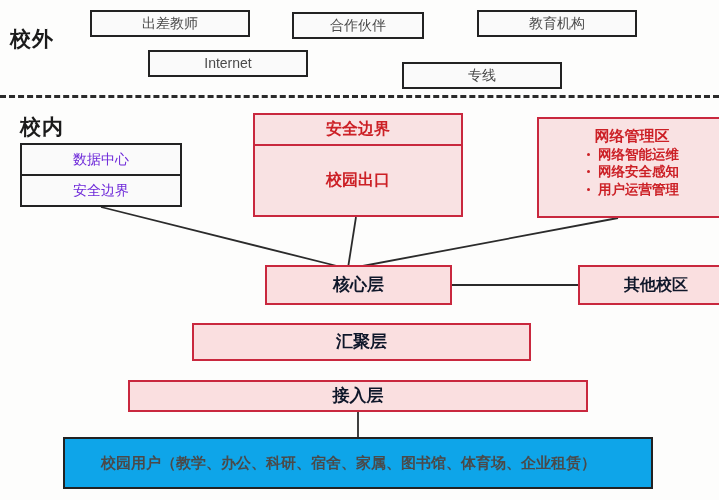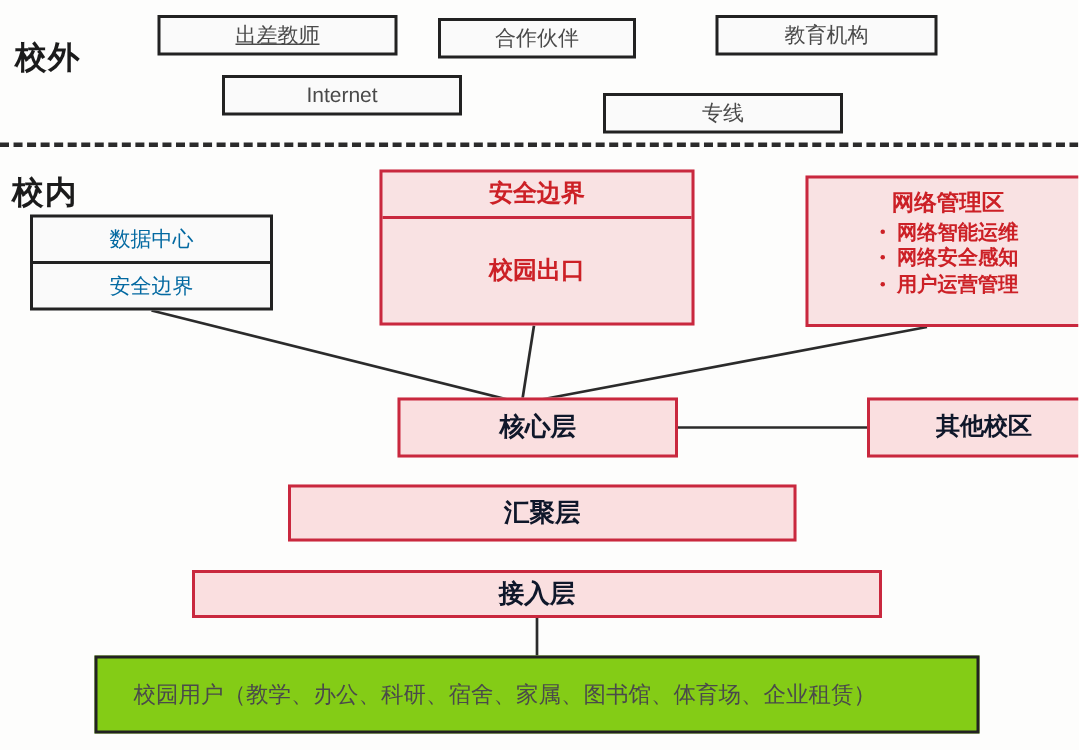--- a/index.html
+++ b/index.html
@@ -72,21 +72,21 @@
     border: 2.5px solid #222222;
     background: #fafafa;
     display: flex;
     flex-direction: column;
   }
   .split-box .cell {
     flex: 1 1 0;
     display: flex;
     align-items: center;
     justify-content: center;
-    color: #0369a1;
+    color: #6d28d9;
     font-size: 14px;
     white-space: nowrap;
   }
   .split-box .cell + .cell {
     border-top: 2.5px solid #222222;
   }
   
   .split-red {
     position: absolute;
     box-sizing: border-box;
@@ -156,27 +156,28 @@
     width: 3px;
     height: 3px;
     background: #cc2026;
     border-radius: 50%;
   }
   
   .users-box {
     position: absolute;
     box-sizing: border-box;
     border: 2.5px solid #222222;
-    background: #84cc16;
-    display: flex;
-    align-items: center;
-    padding-left: 24px;
+    background: #0ea5e9;
+    display: flex;
+    align-items: center;
+    padding-left: 36px;
     color: #4a4a4a;
     font-size: 15px;
     white-space: nowrap;
+    font-weight: bold;
   }
   
   .divider {
     position: absolute;
     left: 0;
     width: 719px;
     height: 0;
     border-top: 3px dashed #2b2b2b;
   }
 </style>
@@ -193,33 +194,33 @@
 
     <line x1="618" y1="218" x2="352" y2="268" stroke="#2b2b2b" stroke-width="1.8"></line>
 
     <line x1="452" y1="285" x2="578" y2="285" stroke="#2b2b2b" stroke-width="1.8"></line>
 
     <line x1="358" y1="412" x2="358" y2="437" stroke="#2b2b2b" stroke-width="1.8"></line>
   </svg>
 
   <div class="zone-label" style="left:10px; top:28px;">校外</div>
 
-  <div class="box-black" style="left:105px; top:10px; width:160px; height:27px;text-decoration:underline;">出差教师</div>
+  <div class="box-black" style="left:90px; top:10px; width:160px; height:27px;">出差教师</div>
 
   <div class="box-black thin" style="left:292px; top:12px; width:132px; height:27px;">合作伙伴</div>
 
-  <div class="box-black thin" style="left:477px; top:10px; width:148px; height:27px;">教育机构</div>
+  <div class="box-black thin" style="left:477px; top:10px; width:160px; height:27px;">教育机构</div>
 
   <div class="box-black" style="left:148px; top:50px; width:160px; height:27px;">Internet</div>
 
   <div class="box-black" style="left:402px; top:62px; width:160px; height:27px;">专线</div>
 
   <div class="divider" style="top:95px;"></div>
 
-  <div class="zone-label" style="left:8px; top:118px;">校内</div>
+  <div class="zone-label" style="left:20px; top:118px;font-family:Liberation Mono, monospace;">校内</div>
 
   <div class="split-box" style="left:20px; top:143px; width:162px; height:64px;">
     <div class="cell">数据中心</div>
     <div class="cell">安全边界</div>
   </div>
 
   <div class="split-red" style="left:253px; top:113px; width:210px; height:104px;">
     <div class="head">安全边界</div>
     <div class="body">校园出口</div>
   </div>

